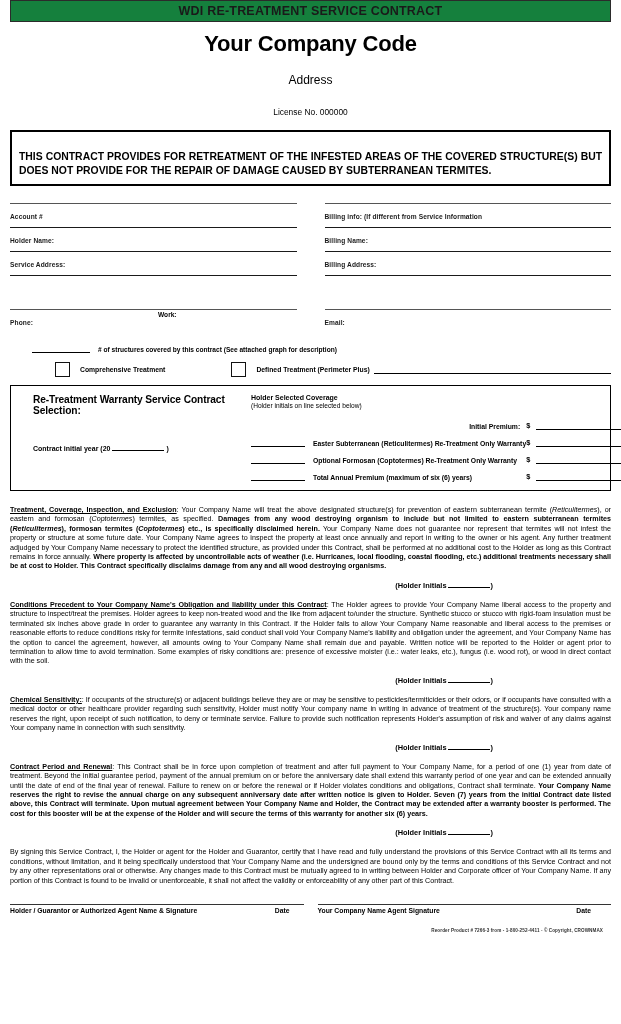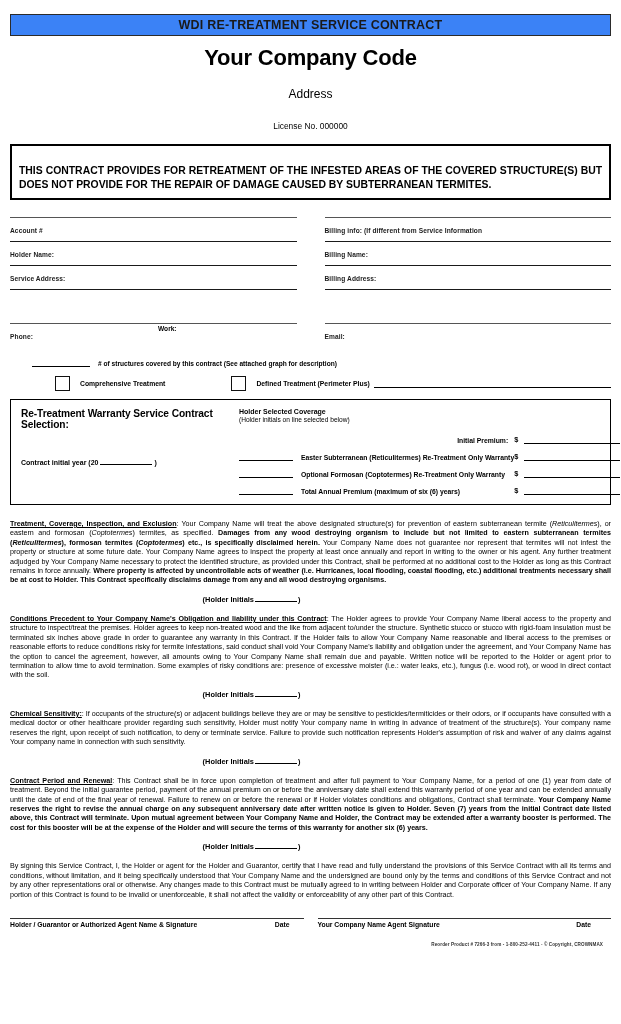--- a/index.html
+++ b/index.html
@@ -18,23 +18,22 @@
   .page {
     width: 621px;
     height: 1024px;
     position: relative;
     box-sizing: border-box;
     padding: 0 10px;
   }
 
   
   .banner {
-    margin-top: 14px;
     height: 20px;
-    background: #3b82f6;
+    background: #15803d;
     border: 1.5px solid #2b2b2b;
     display: flex;
     align-items: center;
     justify-content: center;
   }
   .banner-title {
     font-size: 12.5px;
     font-weight: bold;
     letter-spacing: 0.2px;
     color: #1a1a1a;
@@ -168,20 +167,21 @@
   
   .warranty {
     margin-top: 8px;
     border: 1.4px solid #000;
     padding: 8px 10px 9px 10px;
     display: flex;
   }
   .warranty-left {
     width: 218px;
     flex: none;
+    margin-left: 12px;
   }
   .warranty-title {
     font-size: 10.2px;
     font-weight: bold;
     letter-spacing: -0.1px;
   }
   .contract-year {
     margin-top: 27px;
     font-size: 7px;
     font-weight: bold;
@@ -244,21 +244,21 @@
     font-size: 7.15px;
     line-height: 1.32;
     text-align: justify;
     text-justify: inter-word;
   }
   .lead {
     font-weight: bold;
     text-decoration: underline;
   }
   .initials {
-    text-align: center;
+    text-align: right;
     font-size: 7.4px;
     font-weight: bold;
     margin-top: 8px;
     padding-right: 118px;
   }
   .initials .uline {
     display: inline-block;
     width: 42px;
     border-bottom: 1.1px solid #000;
     height: 7px;

